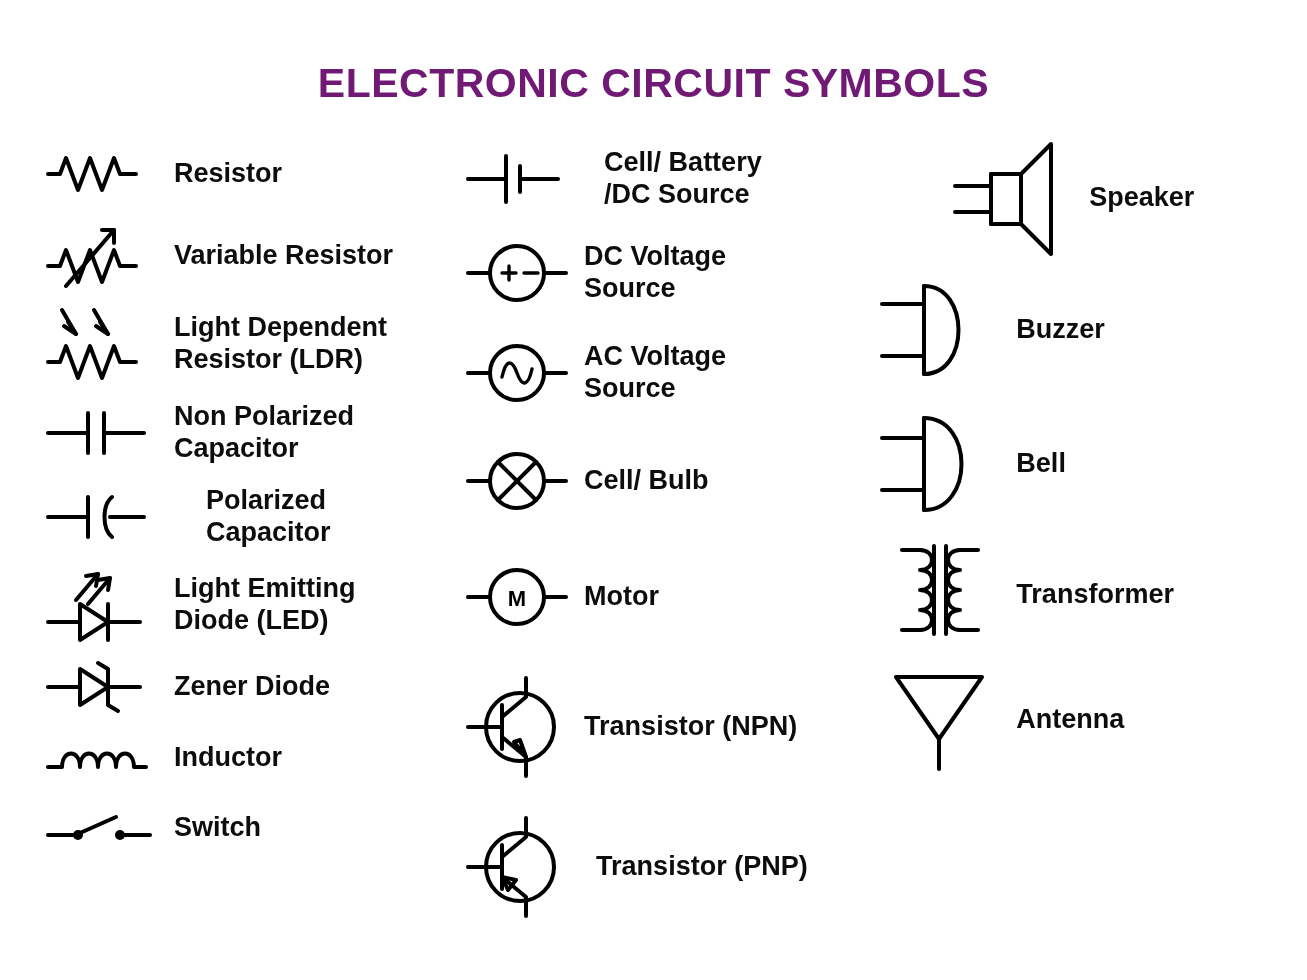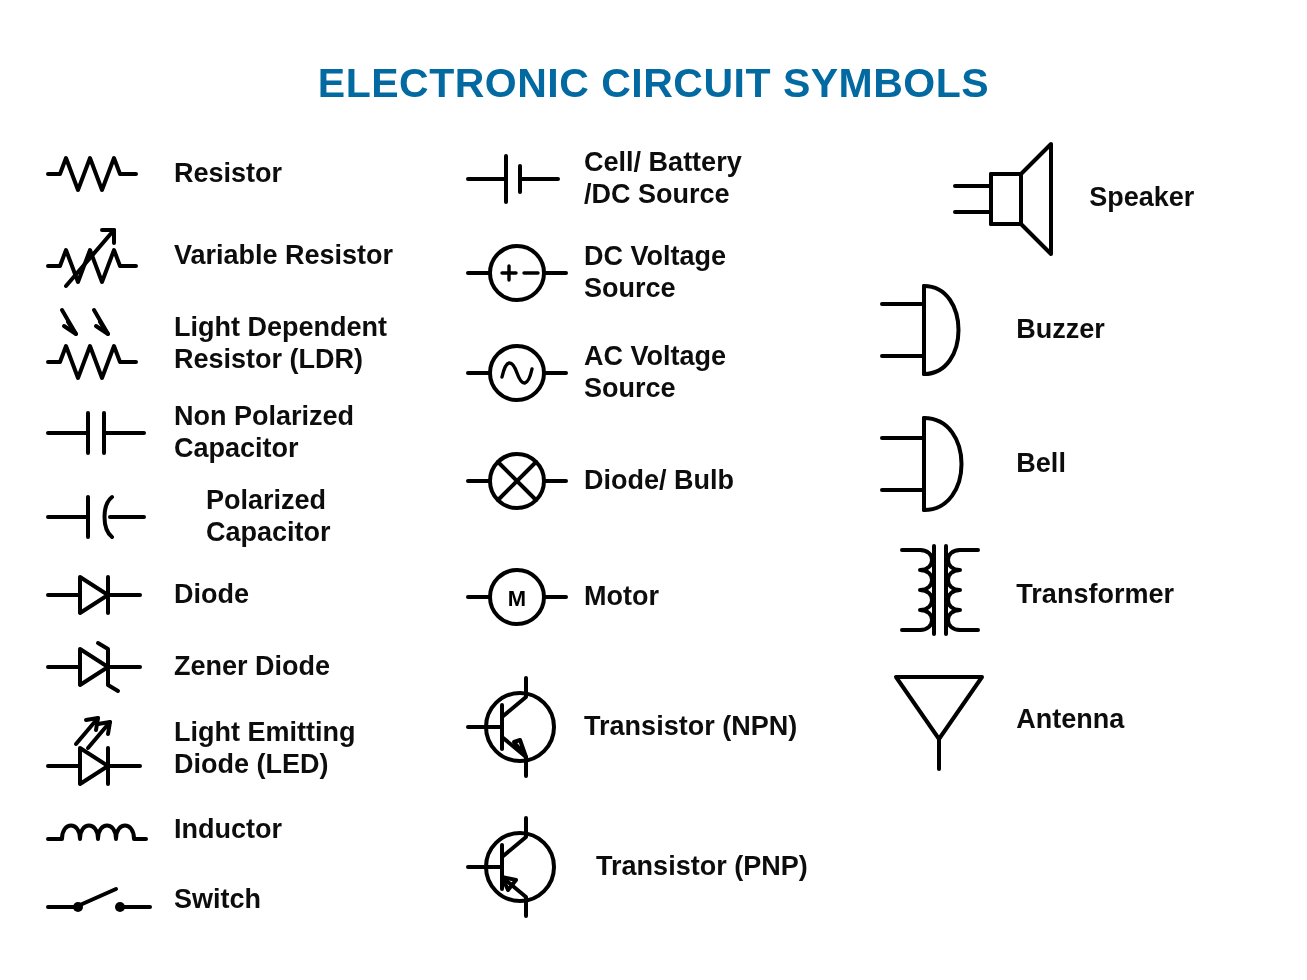--- a/index.html
+++ b/index.html
@@ -15,21 +15,21 @@
     overflow: hidden;
     position: relative;
   }
   #page-title {
     text-align: center;
     font-size: 41px;
     font-weight: bold;
     letter-spacing: 0.5px;
     margin: 0;
     padding-top: 60px;
-    color: #0369a1;
+    color: #701a75;
   }
   .columns {
     display: flex;
     padding: 26px 40px 0 40px;
     box-sizing: border-box;
     width: 100%;
     font-weight: bold;
   }
   .column {
     display: flex;
@@ -144,61 +144,50 @@
           <path class="stroke" d="M8,30 L48,30"></path>
           <path class="stroke" d="M48,10 L48,50"></path>
           <path class="stroke" d="M72,10 C62,18 62,42 72,50"></path>
           <path class="stroke" d="M70,30 L104,30"></path>
         </svg>
       </div>
       <div class="sym-label">Polarized
 Capacitor</div>
     </div>
 
-    <div class="sym-row" style="height:72px;">
-      <div class="sym-box">
-        <svg width="120" height="56" viewBox="0 0 120 56">
-          <path class="stroke" d="M8,28 L40,28"></path>
-          <path class="stroke" d="M40,10 L68,28 L40,46 Z"></path>
-          <path class="stroke" d="M68,10 L68,46"></path>
-          <path class="stroke" d="M68,28 L100,28"></path>
-        </svg>
-      </div>
-      <div class="sym-label">Diode</div>
-    </div>
-
-    <div class="sym-row" style="height:72px;">
-      <div class="sym-box">
-        <svg width="120" height="56" viewBox="0 0 120 56">
-          <path class="stroke" d="M8,28 L40,28"></path>
-          <path class="stroke" d="M40,10 L68,28 L40,46 Z"></path>
-          <path class="stroke" d="M58,4 L68,10 L68,46 L78,52"></path>
-          <path class="stroke" d="M68,28 L100,28"></path>
-        </svg>
-      </div>
-      <div class="sym-label">Zener Diode</div>
-    </div>
 
     <div class="sym-row" style="height:92px;">
       <div class="sym-box">
         <svg width="120" height="90" viewBox="0 0 120 90">
           <path class="stroke" d="M8,62 L40,62"></path>
           <path class="stroke" d="M40,44 L68,62 L40,80 Z"></path>
           <path class="stroke" d="M68,44 L68,80"></path>
           <path class="stroke" d="M68,62 L100,62"></path>
           <path class="stroke" d="M36,40 L58,14"></path>
           <path class="stroke" d="M46,16 L58,14 L56,26"></path>
           <path class="stroke" d="M48,44 L70,18"></path>
           <path class="stroke" d="M58,20 L70,18 L68,30"></path>
         </svg>
       </div>
       <div class="sym-label">Light Emitting
 Diode (LED)</div>
     </div>
 
+    <div class="sym-row" style="height:72px;">
+      <div class="sym-box">
+        <svg width="120" height="56" viewBox="0 0 120 56">
+          <path class="stroke" d="M8,28 L40,28"></path>
+          <path class="stroke" d="M40,10 L68,28 L40,46 Z"></path>
+          <path class="stroke" d="M58,4 L68,10 L68,46 L78,52"></path>
+          <path class="stroke" d="M68,28 L100,28"></path>
+        </svg>
+      </div>
+      <div class="sym-label">Zener Diode</div>
+    </div>
+
     <div class="sym-row" style="height:70px;">
       <div class="sym-box">
         <svg width="120" height="50" viewBox="0 0 120 50">
           <path class="stroke" d="M8,34 L22,34 C22,16 40,16 40,34 C40,16 58,16 58,34 C58,16 76,16 76,34 C76,16 94,16 94,34 L106,34"></path>
         </svg>
       </div>
       <div class="sym-label">Inductor</div>
     </div>
 
     <div class="sym-row" style="height:70px;">
@@ -210,21 +199,21 @@
           <circle class="fill-black" cx="80" cy="32" r="5"></circle>
           <path class="stroke" d="M84,32 L110,32"></path>
         </svg>
       </div>
       <div class="sym-label">Switch</div>
     </div>
   </div>
 
   <div class="column col-2">
 
-    <div class="sym-row" style="height:92px;">
+    <div class="sym-row" style="height:92px;gap:20px;">
       <div class="sym-box">
         <svg width="110" height="70" viewBox="0 0 110 70">
           <path class="stroke" d="M6,35 L44,35"></path>
           <path class="stroke" d="M44,12 L44,58"></path>
           <path class="stroke" d="M58,22 L58,48"></path>
           <path class="stroke" d="M58,35 L96,35"></path>
         </svg>
       </div>
       <div class="sym-label">Cell/ Battery
 /DC Source</div>
@@ -260,21 +249,21 @@
     <div class="sym-row" style="height:112px;">
       <div class="sym-box">
         <svg width="110" height="80" viewBox="0 0 110 80">
           <circle class="stroke" cx="55" cy="40" r="27"></circle>
           <path class="stroke" d="M6,40 L28,40"></path>
           <path class="stroke" d="M82,40 L104,40"></path>
           <path class="stroke" d="M36,21 L74,59"></path>
           <path class="stroke" d="M74,21 L36,59"></path>
         </svg>
       </div>
-      <div class="sym-label">Diode/ Bulb</div>
+      <div class="sym-label">Cell/ Bulb</div>
     </div>
 
     <div class="sym-row" style="height:120px;">
       <div class="sym-box">
         <svg width="110" height="80" viewBox="0 0 110 80">
           <circle class="stroke" cx="55" cy="40" r="27"></circle>
           <path class="stroke" d="M6,40 L28,40"></path>
           <path class="stroke" d="M82,40 L104,40"></path>
           <text class="glyph" x="55" y="49" text-anchor="middle">M</text>
         </svg>

